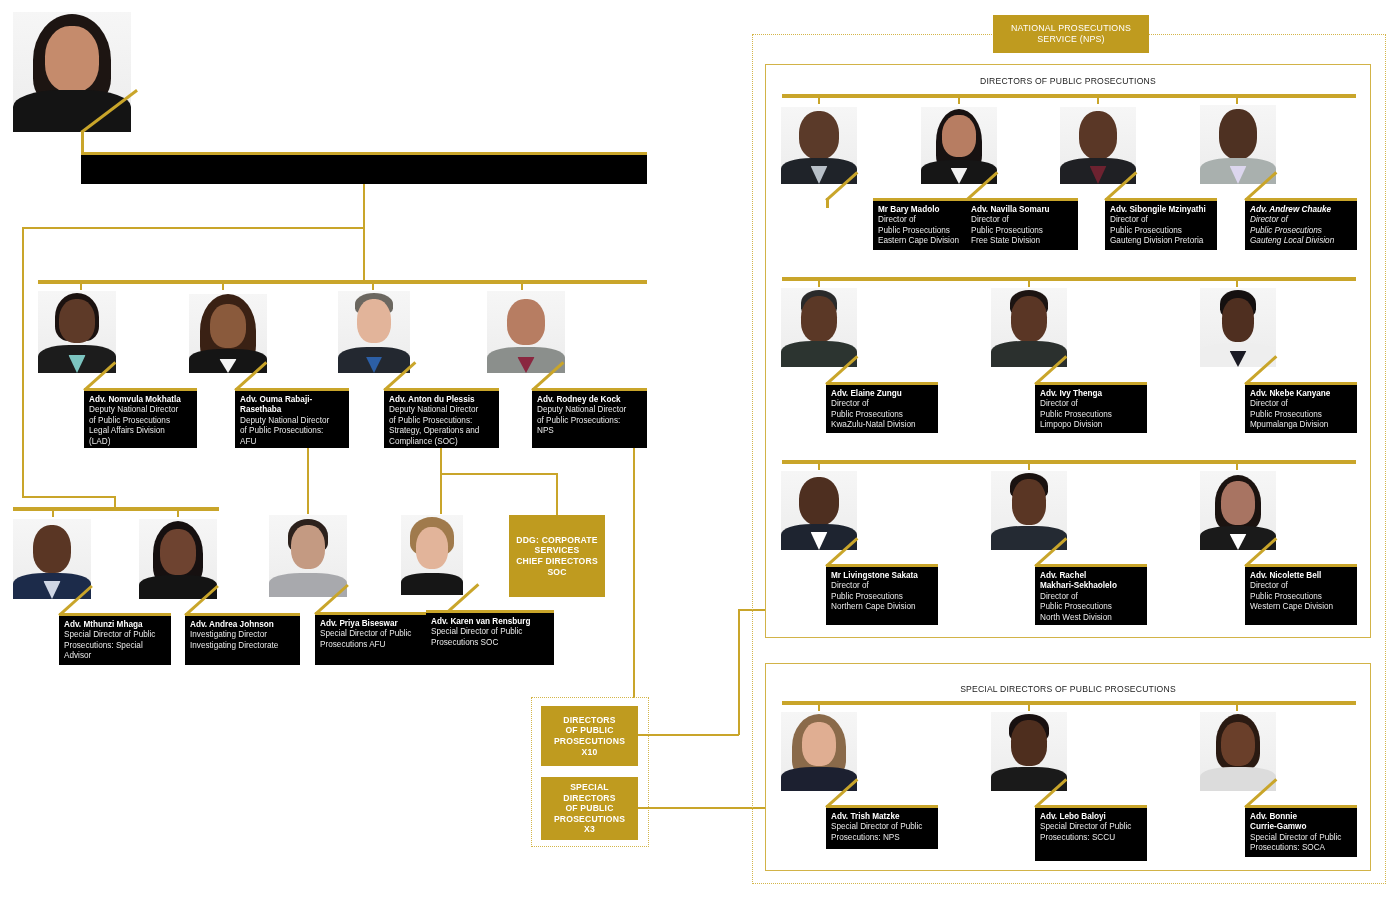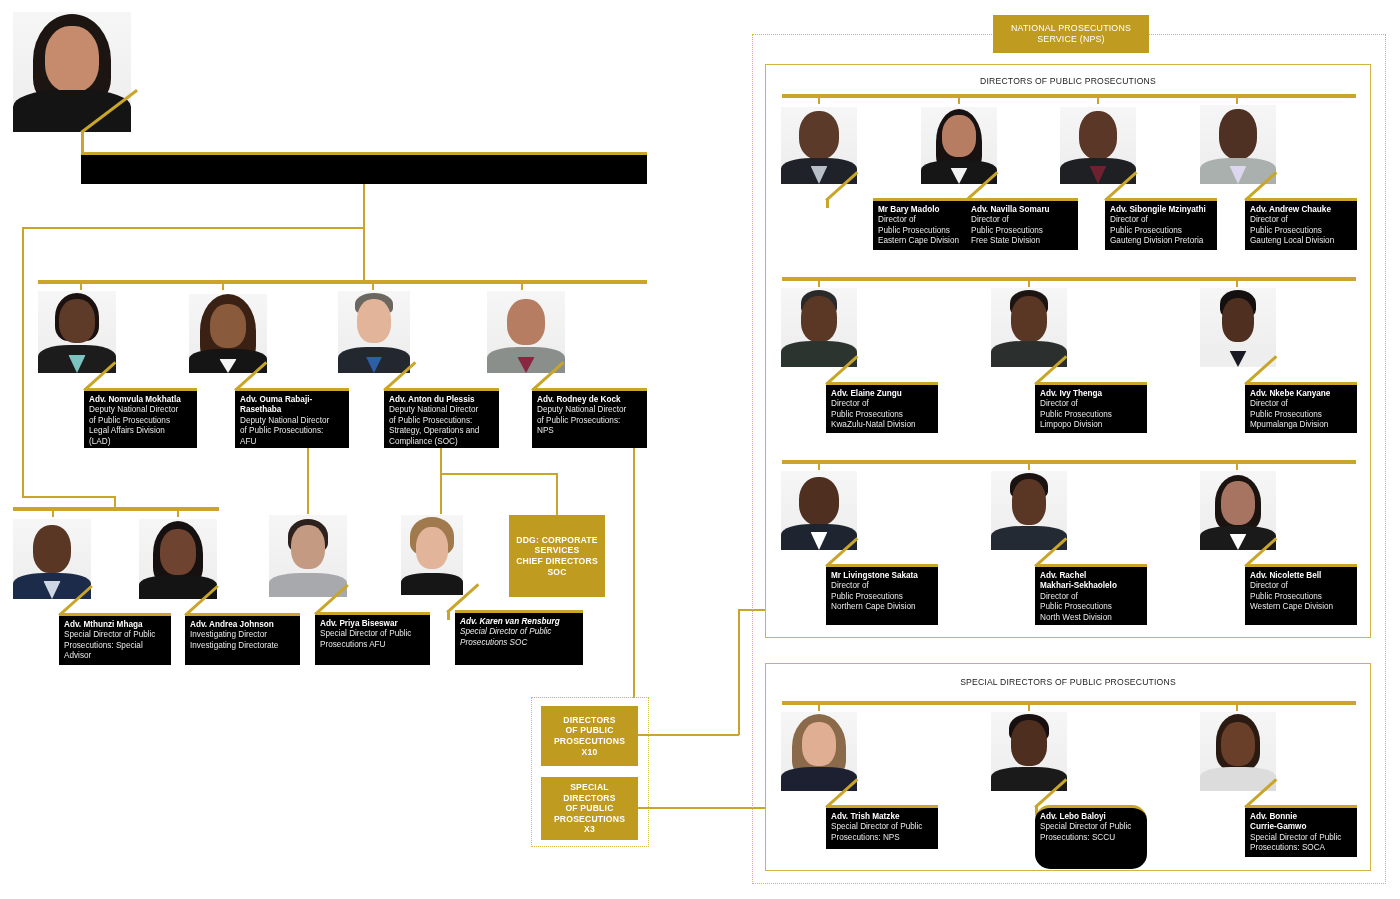--- a/index.html
+++ b/index.html
@@ -197,21 +197,21 @@
 Prosecutions AFU</span>
 </div>
 
 <div class="photo" style="left:401px;top:515px;width:62px;height:80px;">
   <div class="hair" style="top:2px;width:44px;height:38px;background:#a07a4c;"></div>
   <div class="head" style="top:12px;width:32px;height:42px;background:#e2b49a;"></div>
   <div class="body" style="width:62px;height:22px;background:#161616;"></div>
 </div>
 <div class="diag" style="left:447px;top:611px;width:42px;transform:rotate(-42deg);"></div>
 <div class="cardlead" style="left:447px;top:610px;height:10px;"></div>
-<div class="card" style="left:455px;top:610px;width:128px;height:55px;font-style:italic;">
+<div class="card" style="left:426px;top:610px;width:128px;height:55px;">
   <span class="nm">Adv. Karen van Rensburg</span>
   <span class="rl">Special Director of Public
 Prosecutions SOC</span>
 </div>
 
 <div class="goldbox" style="left:509px;top:515px;width:96px;height:82px;">DDG: CORPORATE
 SERVICES
 CHIEF DIRECTORS
 SOC</div>
 
@@ -288,21 +288,21 @@
 Gauteng Division Pretoria</span>
 </div>
 
 <div class="photo" style="left:1200px;top:105px;width:76px;height:79px;">
   <div class="head" style="top:4px;width:38px;height:50px;background:#4e3122;"></div>
   <div class="body" style="width:76px;height:26px;background:#a9b0ae;"></div>
   <div class="collar" style="height:18px;background:#dcd6ee;"></div>
 </div>
 <div class="diag" style="left:1245px;top:199px;width:42px;transform:rotate(-42deg);"></div>
 <div class="cardlead" style="left:1245px;top:198px;height:10px;"></div>
-<div class="card" style="left:1245px;top:198px;width:112px;height:52px;">
+<div class="card" style="left:1245px;top:198px;width:112px;height:52px;font-style:italic;">
   <span class="nm">Adv. Andrew Chauke</span>
   <span class="rl">Director of
 Public Prosecutions
 Gauteng Local Division</span>
 </div>
 
 <div class="thick" style="left:782px;top:277px;width:574px;"></div>
 <div class="tick" style="left:818px;top:281px;"></div>
 <div class="tick" style="left:1028px;top:281px;"></div>
 <div class="tick" style="left:1236px;top:281px;"></div>
@@ -393,21 +393,21 @@
 <div class="diag" style="left:1245px;top:565px;width:42px;transform:rotate(-42deg);"></div>
 <div class="cardlead" style="left:1245px;top:564px;height:10px;"></div>
 <div class="card" style="left:1245px;top:564px;width:112px;height:61px;">
   <span class="nm">Adv. Nicolette Bell</span>
   <span class="rl">Director of
 Public Prosecutions
 Western Cape Division</span>
 </div>
 
 <div class="panel" style="left:765px;top:663px;width:606px;height:208px;">
-  <div class="panel-title" style="top:13px;">SPECIAL DIRECTORS OF PUBLIC PROSECUTIONS</div>
+  <div class="panel-title" style="top:20px;">SPECIAL DIRECTORS OF PUBLIC PROSECUTIONS</div>
 </div>
 <div class="thick" style="left:782px;top:701px;width:574px;"></div>
 <div class="tick" style="left:818px;top:705px;"></div>
 <div class="tick" style="left:1028px;top:705px;"></div>
 <div class="tick" style="left:1236px;top:705px;"></div>
 
 <div class="photo" style="left:781px;top:712px;width:76px;height:79px;">
   <div class="hair" style="top:2px;width:54px;height:66px;background:#8a6a4a;"></div>
   <div class="head" style="top:10px;width:34px;height:44px;background:#e0ae92;"></div>
   <div class="body" style="width:76px;height:24px;background:#1c2030;"></div>
@@ -420,21 +420,21 @@
 Prosecutions: NPS</span>
 </div>
 
 <div class="photo" style="left:991px;top:712px;width:76px;height:79px;">
   <div class="hair" style="top:2px;width:40px;height:28px;background:#181010;"></div>
   <div class="head" style="top:8px;width:36px;height:46px;background:#4e2e1e;"></div>
   <div class="body" style="width:76px;height:24px;background:#1a1a1a;"></div>
 </div>
 <div class="diag" style="left:1035px;top:806px;width:42px;transform:rotate(-42deg);"></div>
 <div class="cardlead" style="left:1035px;top:805px;height:10px;"></div>
-<div class="card" style="left:1035px;top:805px;width:112px;height:64px;border-radius:15px;">
+<div class="card" style="left:1035px;top:805px;width:112px;height:56px;">
   <span class="nm">Adv. Lebo Baloyi</span>
   <span class="rl">Special Director of Public
 Prosecutions: SCCU</span>
 </div>
 
 <div class="photo" style="left:1200px;top:712px;width:76px;height:79px;">
   <div class="hair" style="top:2px;width:44px;height:56px;background:#2a1a12;"></div>
   <div class="head" style="top:10px;width:34px;height:44px;background:#6a3f2a;"></div>
   <div class="body" style="width:76px;height:24px;background:#dcdcdc;"></div>
 </div>

